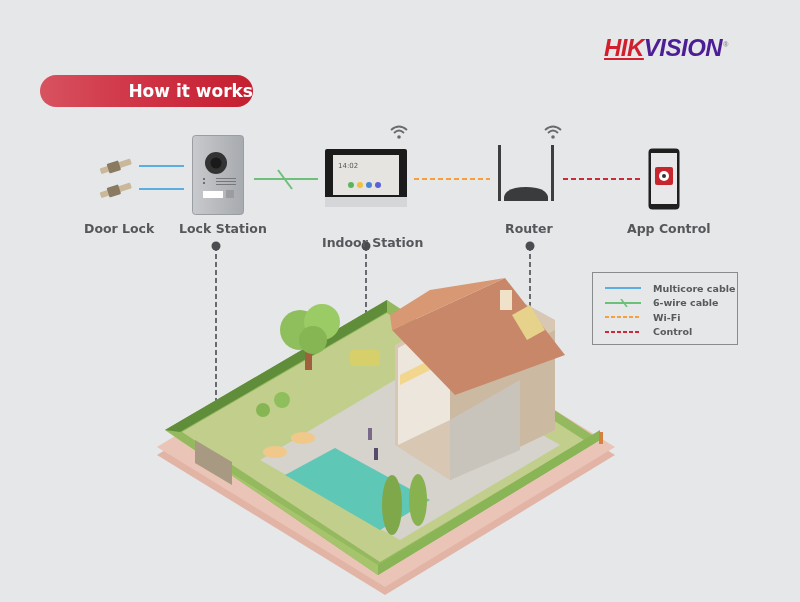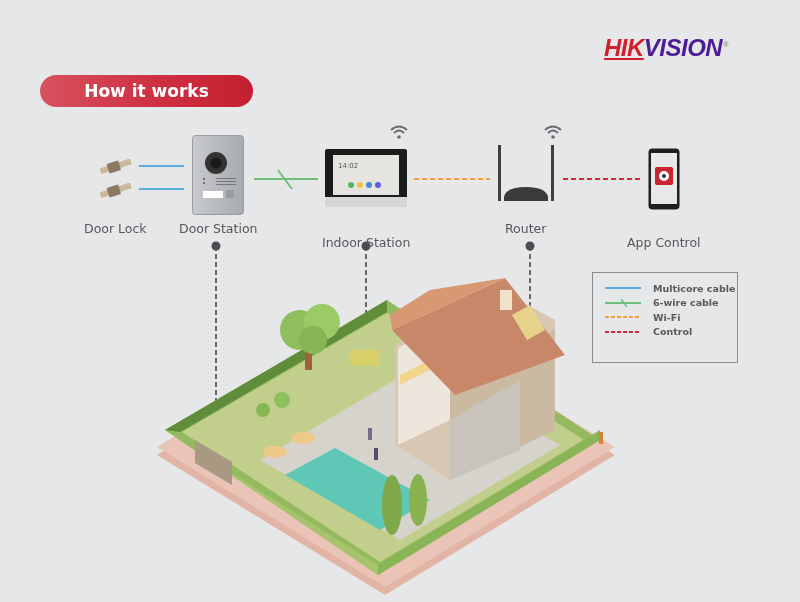--- a/index.html
+++ b/index.html
@@ -5,23 +5,23 @@
   * { box-sizing: border-box; margin: 0; padding: 0; }
   html, body { width: 800px; height: 602px; overflow: hidden; }
   body { background: #e6e7e9; font-family: "DejaVu Sans", sans-serif; position: relative; color: #4a4a4a; }
   .abs { position: absolute; }
   .logo { left: 604px; top: 34px; font-family: "Liberation Sans", sans-serif; font-weight: bold; font-style: italic; font-size: 24px; letter-spacing: -0.5px; }
   .logo .hik { color: #d21f2e; text-decoration: underline; }
   .logo .vision { color: #4c1d95; }
   .logo .reg { font-size: 7px; color: #888; vertical-align: super; font-style: normal; margin-left: 1px; }
   .pill { left: 40px; top: 75px; width: 213px; height: 32px; border-radius: 16px;
     background: linear-gradient(90deg, #d8525f 0%, #cf3244 50%, #c41f30 100%);
-    color: #fff; font-weight: bold; font-size: 17px; display: flex; align-items: center; justify-content: center; }
-  .label { font-weight: normal; font-size: 12.5px; color: #55575a; white-space: nowrap; text-align: center; }
-  .legend { left: 592px; top: 272px; width: 146px; height: 91px; border: 1.5px solid #8a8b8d; padding: 8px 0 0 12px; }
+    color: #fff; font-weight: bold; font-size: 17px; display: flex; align-items: center; justify-content: flex-end; }
+  .label { font-weight: bold; font-size: 12.5px; color: #55575a; white-space: nowrap; text-align: center; }
+  .legend { left: 592px; top: 272px; width: 146px; height: 73px; border: 1.5px solid #8a8b8d; padding: 8px 0 0 12px; }
   .legend-row { display: flex; align-items: center; height: 14.5px; }
   .legend-row svg { width: 36px; height: 8px; margin-right: 12px; }
   .legend-row span { font-size: 9.5px; font-weight: bold; color: #58595b; }
 </style>
 </head>
 <body>
 
 <div class="abs logo">
   <span class="hik">HIK</span><span class="vision">VISION</span><span class="reg">®</span>
 </div>
@@ -125,24 +125,24 @@
 
 <svg class="abs" style="left:648px;top:148px" width="32" height="62">
   <rect x="0.5" y="0.5" width="31" height="61" rx="4" fill="#1f1f20"></rect>
   <rect x="3" y="5" width="26" height="51" fill="#e8e8ea"></rect>
   <rect x="7" y="19" width="18" height="18" rx="2" fill="#c8262f"></rect>
   <circle cx="16" cy="28" r="5" fill="#fff"></circle>
     <circle cx="16" cy="28" r="2" fill="#333"></circle>
 </svg>
 
 <div class="abs label" style="left:84px;top:221px">Door Lock</div>
-<div class="abs label" style="left:179px;top:221px">Door Station</div>
+<div class="abs label" style="left:179px;top:221px">Lock Station</div>
 <div class="abs label" style="left:322px;top:235px">Indoor Station</div>
 <div class="abs label" style="left:505px;top:221px">Router</div>
-<div class="abs label" style="left:627px;top:235px">App Control</div>
+<div class="abs label" style="left:627px;top:221px">App Control</div>
 
 <div class="abs legend">
   <div class="legend-row">
     <svg>
         <line x1="0" y1="4" x2="36" y2="4" stroke="#5aaee0" stroke-width="2"></line>
       </svg>
     <span>Multicore cable</span>
   </div>
   <div class="legend-row">
     <svg>

